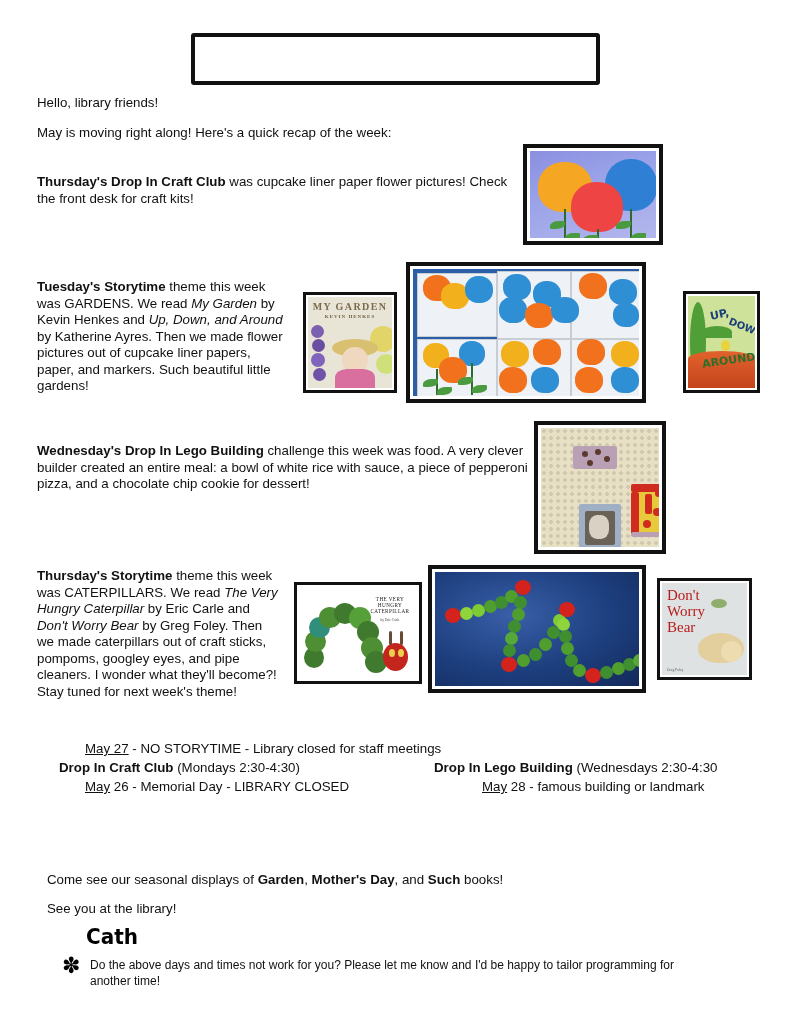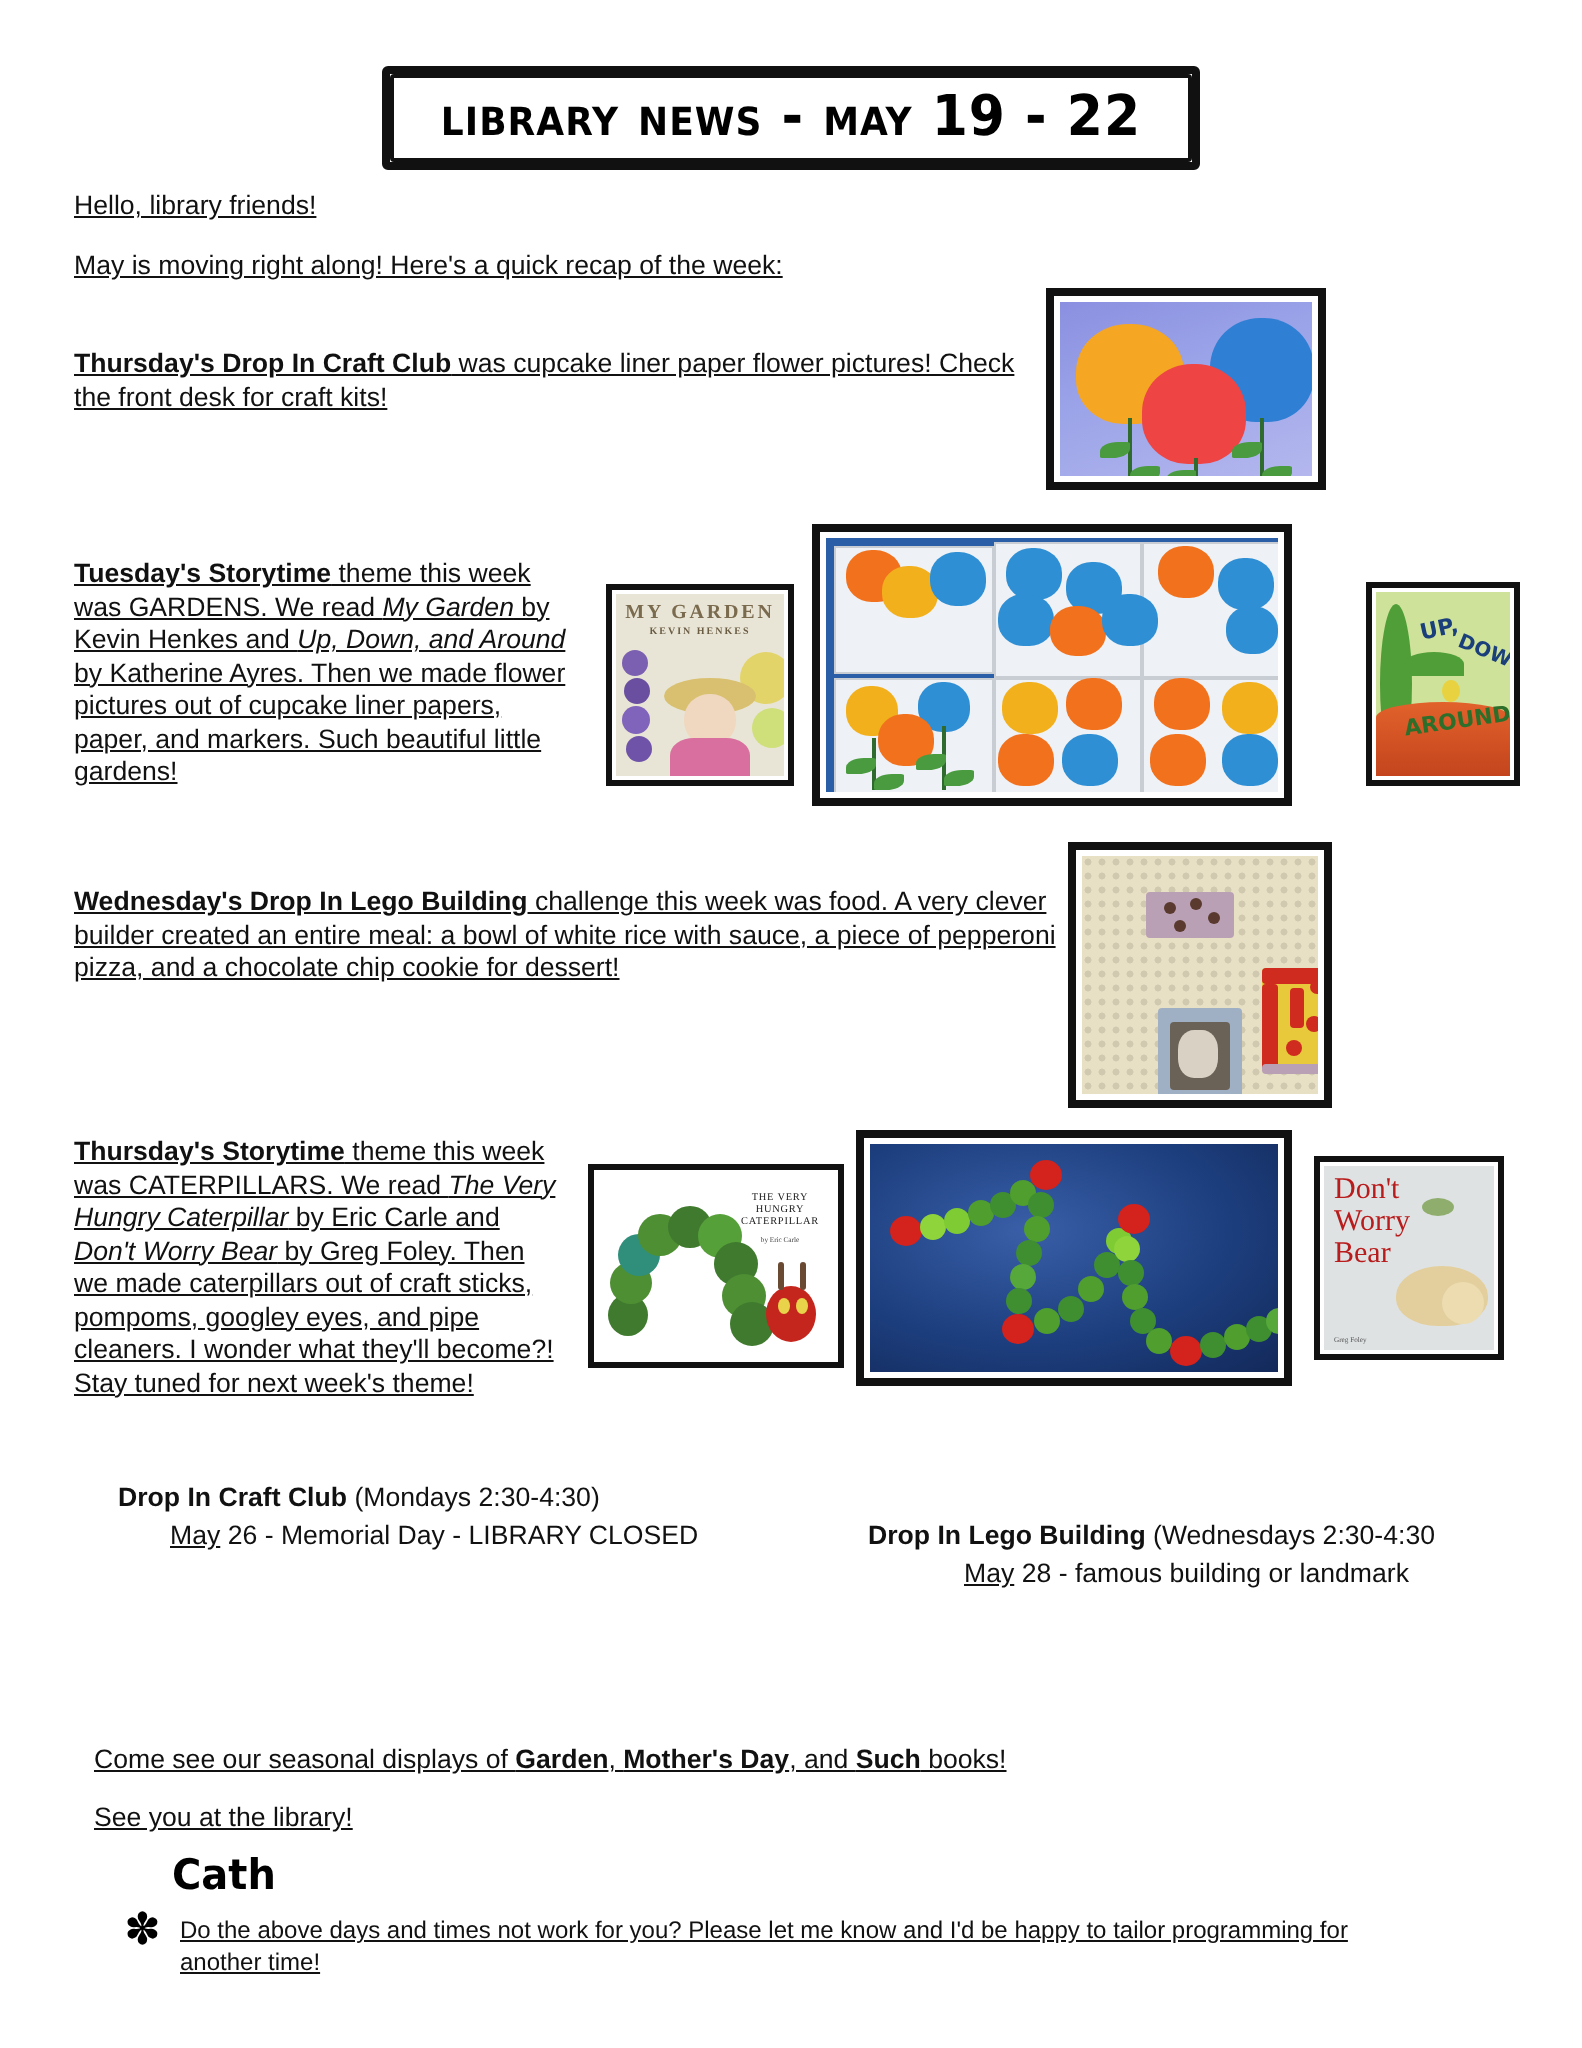--- a/index.html
+++ b/index.html
@@ -52,21 +52,20 @@
     transform: scaleY(1.08);
     white-space: nowrap;
   }
 
   
   .para {
     position: absolute;
     font-size: 13.3px;
     line-height: 16.5px;
     color: #111;
-    text-decoration: underline;
   }
   b, .b { font-weight: bold; }
   i, .i { font-style: italic; }
   u, .u { text-decoration: underline; }
 
   
   .photo {
     position: absolute;
     box-sizing: border-box;
     background: #fff;
@@ -182,23 +181,20 @@
     line-height: 22px;
     font-family: "DejaVu Sans", sans-serif;
     font-weight: bold;
   }
 </style>
 </head>
 <body>
 
 <div class="title-wrap">
   <div class="title-outer"></div>
-  <div class="title-inner">
-    <span class="title-text">Library News - May 19 - 22</span>
-  </div>
 </div>
 
 <div class="para" style="left:37px; top:95px;">Hello, library friends!</div>
 <div class="para" style="left:37px; top:125px;">May is moving right along! Here's a quick recap of the week:</div>
 
 <div class="para" style="left:37px; top:174px; width:480px;">
   <b>Thursday's Drop In Craft Club</b><span> was cupcake liner paper flower pictures! Check</span><br>
   <span>the front desk for craft kits!</span>
 </div>
 
@@ -389,20 +385,23 @@
     <div class="dwb-title" style="top:37px;">Bear</div>
     <div class="dwb-sprig" style="right:20px; top:16px; width:16px; height:9px;"></div>
     <div class="dwb-bear"></div>
     <div class="dwb-bearhead"></div>
     <div class="dwb-auth">Greg Foley</div>
   </div>
 </div>
 
 <div class="sched" style="left:37px; top:739px;">
 
+  <div class="sched-row ind2">
+    <u>May 27</u><span> - NO STORYTIME - Library closed for staff meetings</span>
+  </div>
 
   <div class="sched-row ind1">
     <b>Drop In Craft Club</b><span> (Mondays 2:30-4:30)</span>
   </div>
   <div class="sched-row ind2">
     <u>May</u><span> 26</span><span> - Memorial Day - LIBRARY CLOSED</span>
   </div>
 </div>
 
 <div class="sched" style="left:434px; top:758px;">

